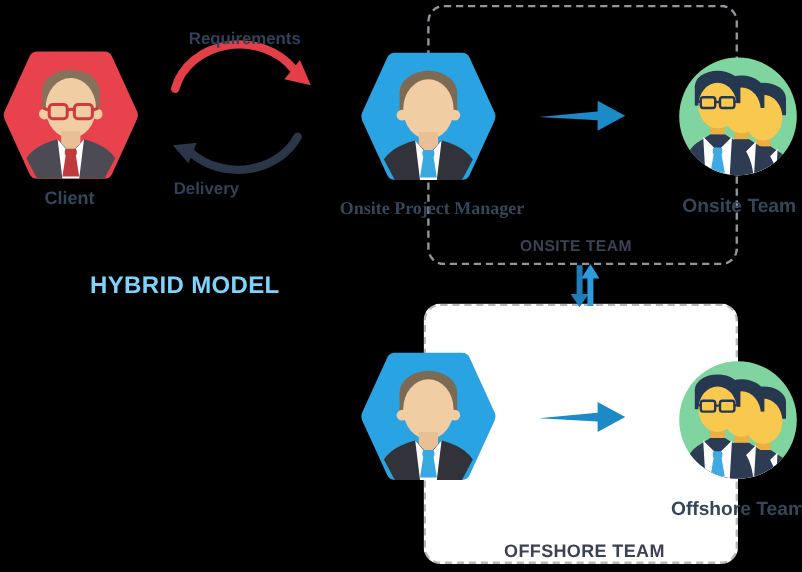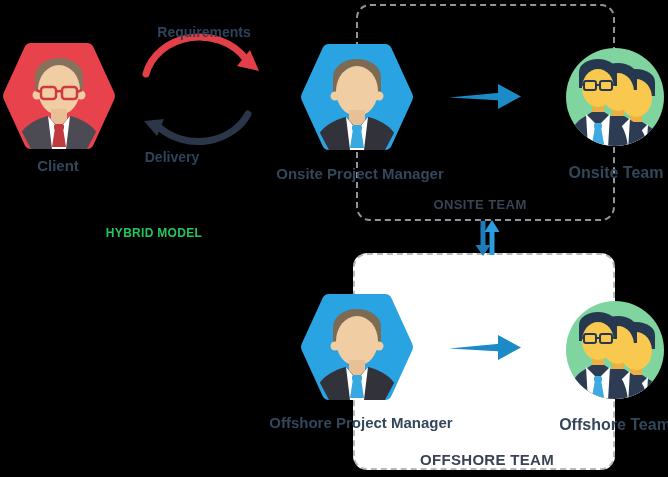--- a/index.html
+++ b/index.html
@@ -8,22 +8,22 @@
     overflow:hidden;font-family:"Liberation Sans",sans-serif;
   }
   .dashed-box{position:absolute;border:2px dashed #8f969c;border-radius:14px;box-sizing:border-box;}
   #onsite-box{left:356px;top:4px;width:259px;height:217px;background:transparent;}
   #offshore-box{left:353px;top:253px;width:262px;height:217px;background:#ffffff;border-color:#b7babd;}
   .svg-layer{position:absolute;left:0;top:0;}
   .label{position:absolute;font-weight:bold;color:#33475b;text-align:center;line-height:1.1;}
   #lbl-client{left:0px;top:158px;width:116px;font-size:15px;}
   #lbl-req{left:128px;top:25px;width:152px;font-size:14px;color:#2e4359;}
   #lbl-del{left:110px;top:150px;width:124px;font-size:14px;color:#2e4359;}
-  #lbl-hybrid{left:54px;top:227px;width:200px;font-size:12px;color:#22c55e;letter-spacing:0.3px;}
-  #lbl-onsite-pm{left:258px;top:166px;width:204px;font-size:15px;}
+  #lbl-hybrid{left:54px;top:227px;width:200px;font-size:20px;color:#7dd3fc;letter-spacing:0.3px;}
+  #lbl-onsite-pm{left:258px;top:166px;width:204px;font-size:15px;font-family:Liberation Serif, serif;}
   #lbl-onsite-team{left:554px;top:164px;width:124px;font-size:16px;}
   #lbl-onsite-box{left:404px;top:198px;width:152px;font-size:13px;letter-spacing:0.4px;color:#3b4254;}
   #lbl-offshore-pm{left:259px;top:415px;width:204px;font-size:15px;}
   #lbl-offshore-team{left:549px;top:416px;width:132px;font-size:16px;}
   #lbl-offshore-box{left:397px;top:452px;width:180px;font-size:15px;letter-spacing:0.3px;color:#3b4254;}
 </style>
 </head>
 <body>
 
 <div class="canvas">
@@ -140,16 +140,15 @@
     </g>
   </svg>
 
   <div class="label" id="lbl-del">Delivery</div>
   <div class="label" id="lbl-req">Requirements</div>
   <div class="label" id="lbl-client">Client</div>
   <div class="label" id="lbl-hybrid">HYBRID MODEL</div>
   <div class="label" id="lbl-onsite-pm">Onsite Project Manager</div>
   <div class="label" id="lbl-onsite-team">Onsite Team</div>
   <div class="label" id="lbl-onsite-box">ONSITE TEAM</div>
-  <div class="label" id="lbl-offshore-pm">Offshore Project Manager</div>
   <div class="label" id="lbl-offshore-team">Offshore Team</div>
   <div class="label" id="lbl-offshore-box">OFFSHORE TEAM</div>
 </div>
 
 </body></html>

